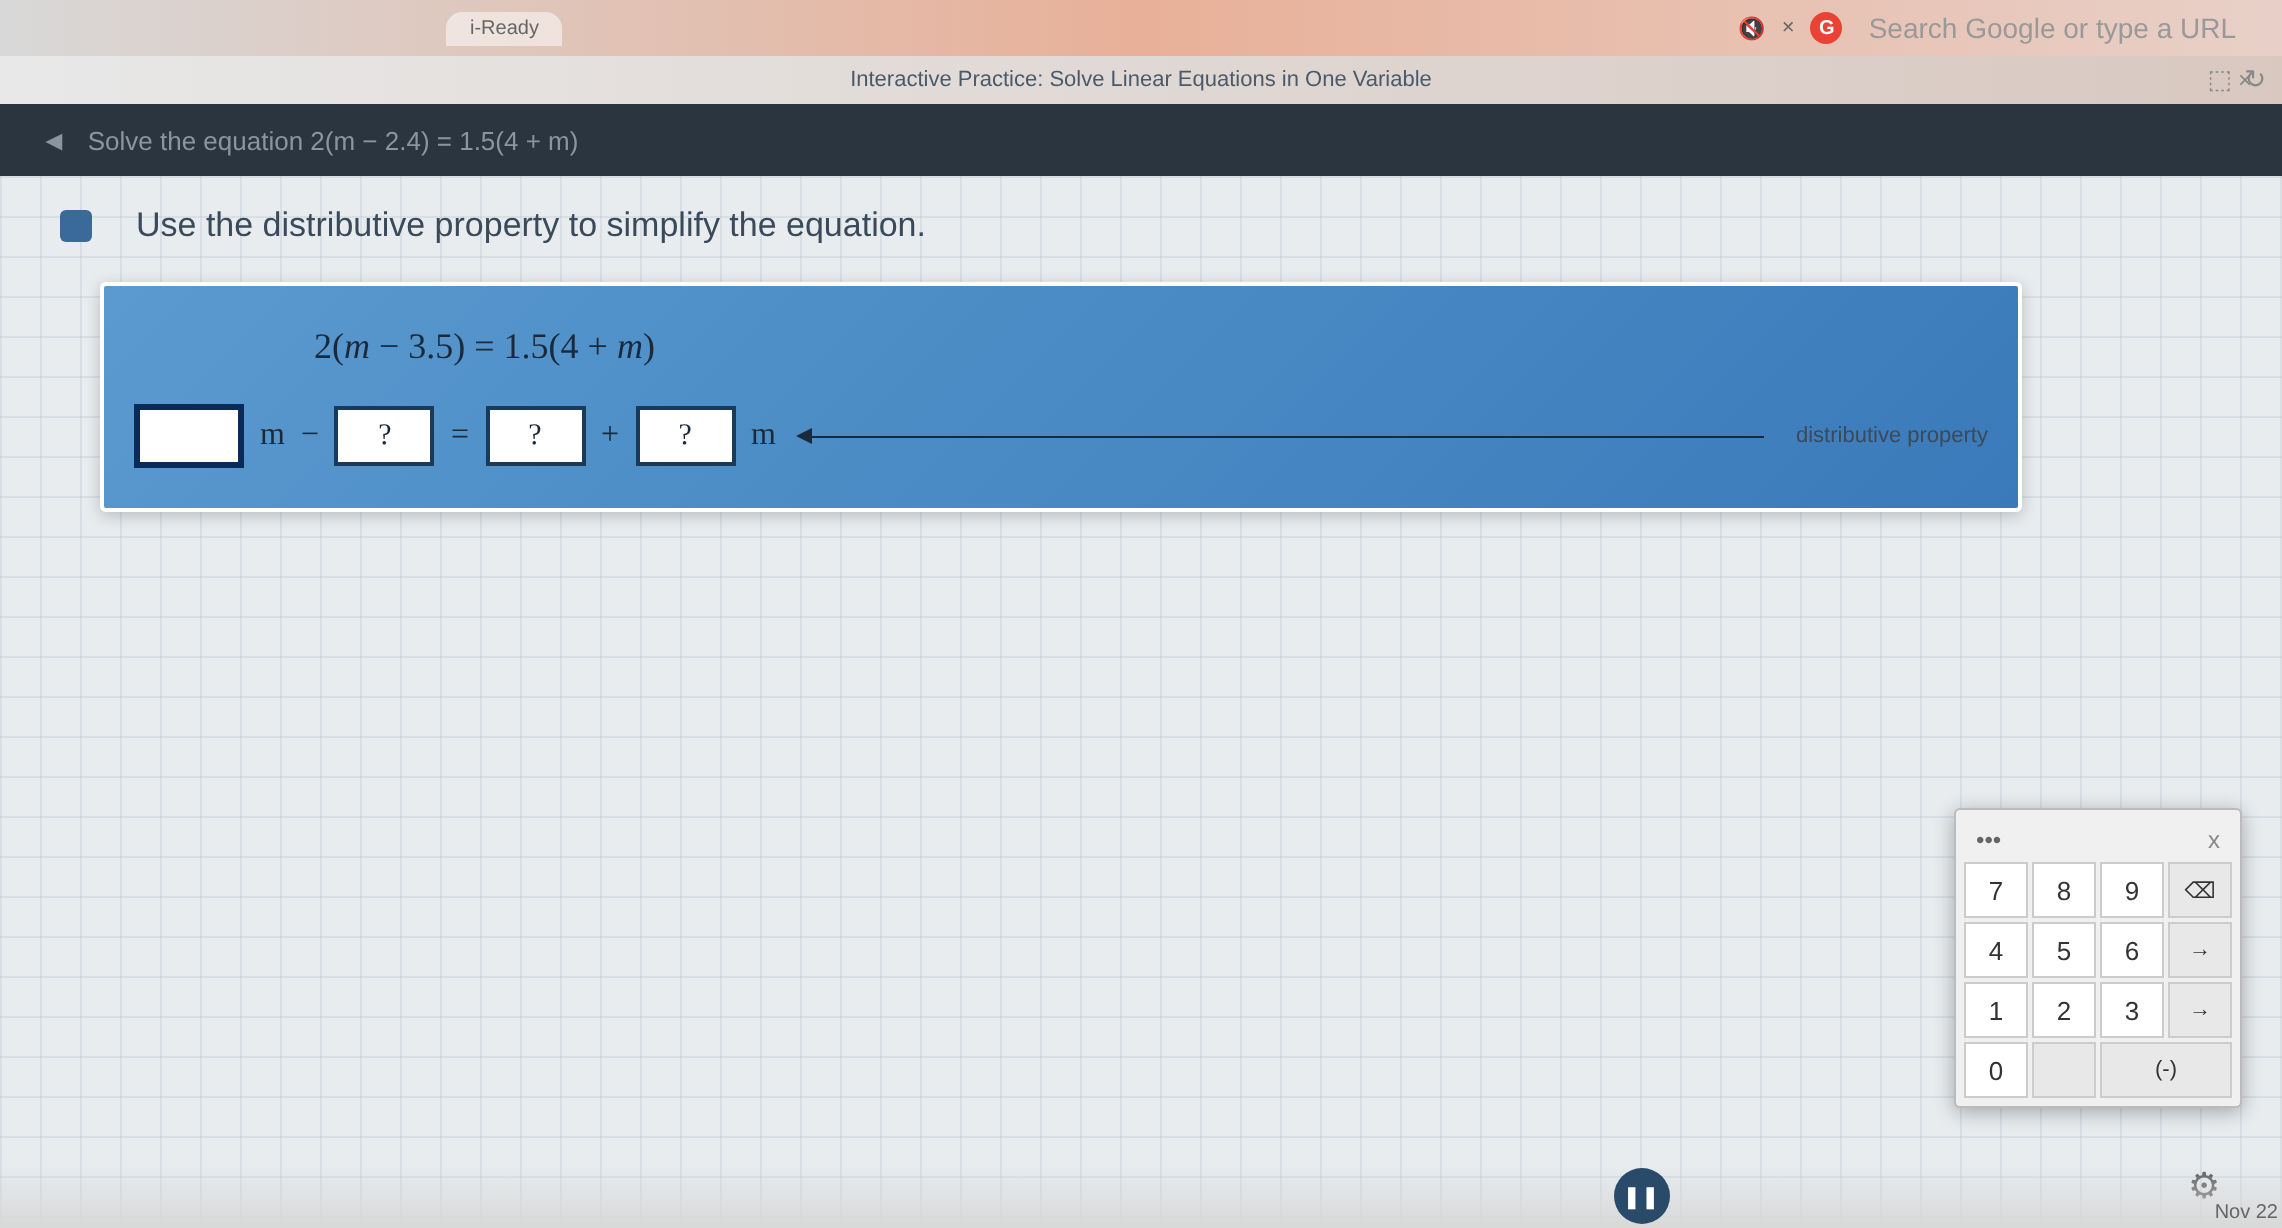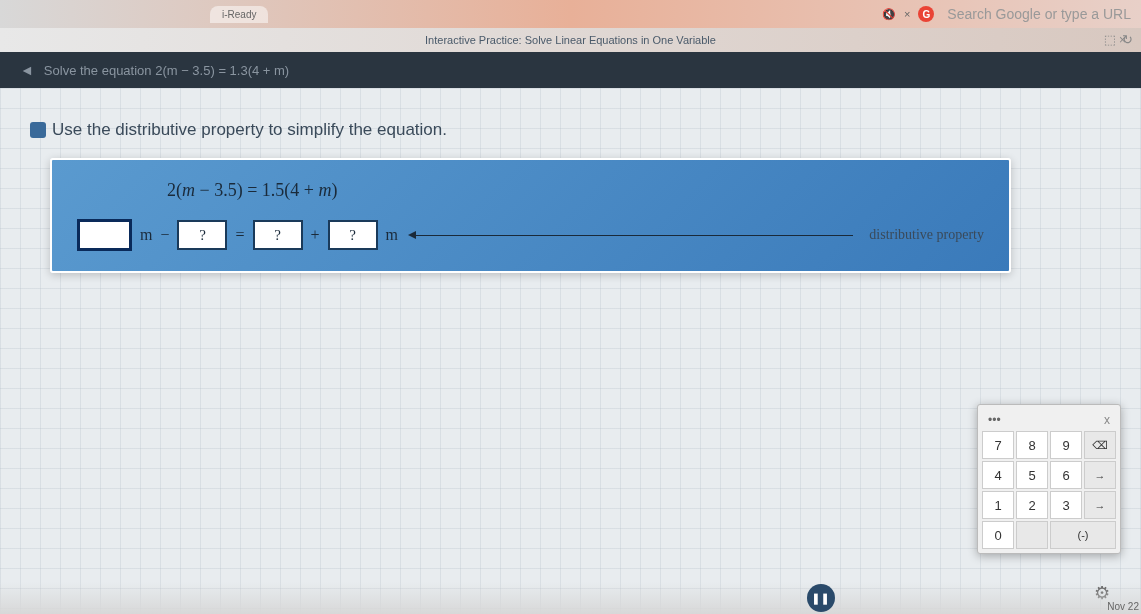--- a/index.html
+++ b/index.html
@@ -9,21 +9,21 @@
       width: 1141px;
       height: 614px;
       overflow: hidden;
       position: relative;
     }
     .browser-bar {
       height: 28px;
       background: linear-gradient(to right, #d8d8d8, #e8b098, #e8d0c8);
       display: flex;
       align-items: center;
-      padding: 0 10px;
+      padding: 0 23px;
       font-size: 11px;
       color: #666;
     }
     .browser-tab {
       background: rgba(255,255,255,0.5);
       padding: 3px 12px;
       border-radius: 8px 8px 0 0;
       margin-left: 200px;
       font-size: 10px;
     }
@@ -75,39 +75,38 @@
         linear-gradient(rgba(180,190,200,0.3) 1px, transparent 1px),
         linear-gradient(90deg, rgba(180,190,200,0.3) 1px, transparent 1px);
       background-size: 20px 20px;
       height: 526px;
       padding: 15px 30px;
       position: relative;
     }
     .instruction-row {
       display: flex;
       align-items: center;
-      gap: 6px;
+      gap: 22px;
       margin-bottom: 18px;
-      margin-top: 17px;
     }
     .stop-icon {
       width: 16px; height: 16px;
       background: #3a6a9a;
       border-radius: 3px;
     }
     .instruction-text {
       font-size: 17px;
       color: #3a4a5a;
       font-weight: 500;
     }
     .math-panel {
       background: linear-gradient(135deg, #5a9acf 0%, #3a7aba 100%);
       border: 2px solid #fff;
       border-radius: 3px;
-      padding: 20px 25px;
+      padding: 20px 15px;
       margin-left: 20px;
       margin-right: 100px;
       box-shadow: 0 2px 8px rgba(0,0,0,0.2);
     }
     .equation-display {
       font-family: 'Times New Roman', serif;
       font-size: 18px;
       color: #1a2a3a;
       margin-bottom: 18px;
       margin-left: 90px;
@@ -147,23 +146,23 @@
     .arrow-line::before {
       content: '';
       position: absolute;
       left: -6px;
       top: -4px;
       border-right: 8px solid #1a2a3a;
       border-top: 4px solid transparent;
       border-bottom: 4px solid transparent;
     }
     .annotation {
-      font-size: 14px;
+      font-size: 11px;
       color: #3a4a5a;
-      font-family: Liberation Serif, serif;
+      font-family: Liberation Sans, sans-serif;
     }
     .keypad {
       position: absolute;
       right: 20px;
       bottom: 60px;
       background: #f0f0f0;
       border: 1px solid #bbb;
       box-shadow: 0 2px 10px rgba(0,0,0,0.3);
       border-radius: 3px;
       padding: 4px;
@@ -271,21 +270,21 @@
   <span>Interactive Practice: Solve Linear Equations in One Variable</span>
   <span class="header-close">×</span>
 </div>
 <div class="right-side-icons">
   <span>⬚</span>
   <span>↻</span>
 </div>
 
 <div class="nav-bar">
   <span class="back-arrow">◄</span>
-  <span>Solve the equation 2(m − 3.5) = 1.3(4 + m)</span>
+  <span>Solve the equation 2(m − 2.4) = 1.5(4 + m)</span>
 </div>
 
 <div class="content-area">
   <div class="instruction-row">
     <div class="stop-icon"></div>
     <div class="instruction-text">Use the distributive property to simplify the equation.</div>
   </div>
 
   <div class="math-panel">
     <div class="equation-display">

